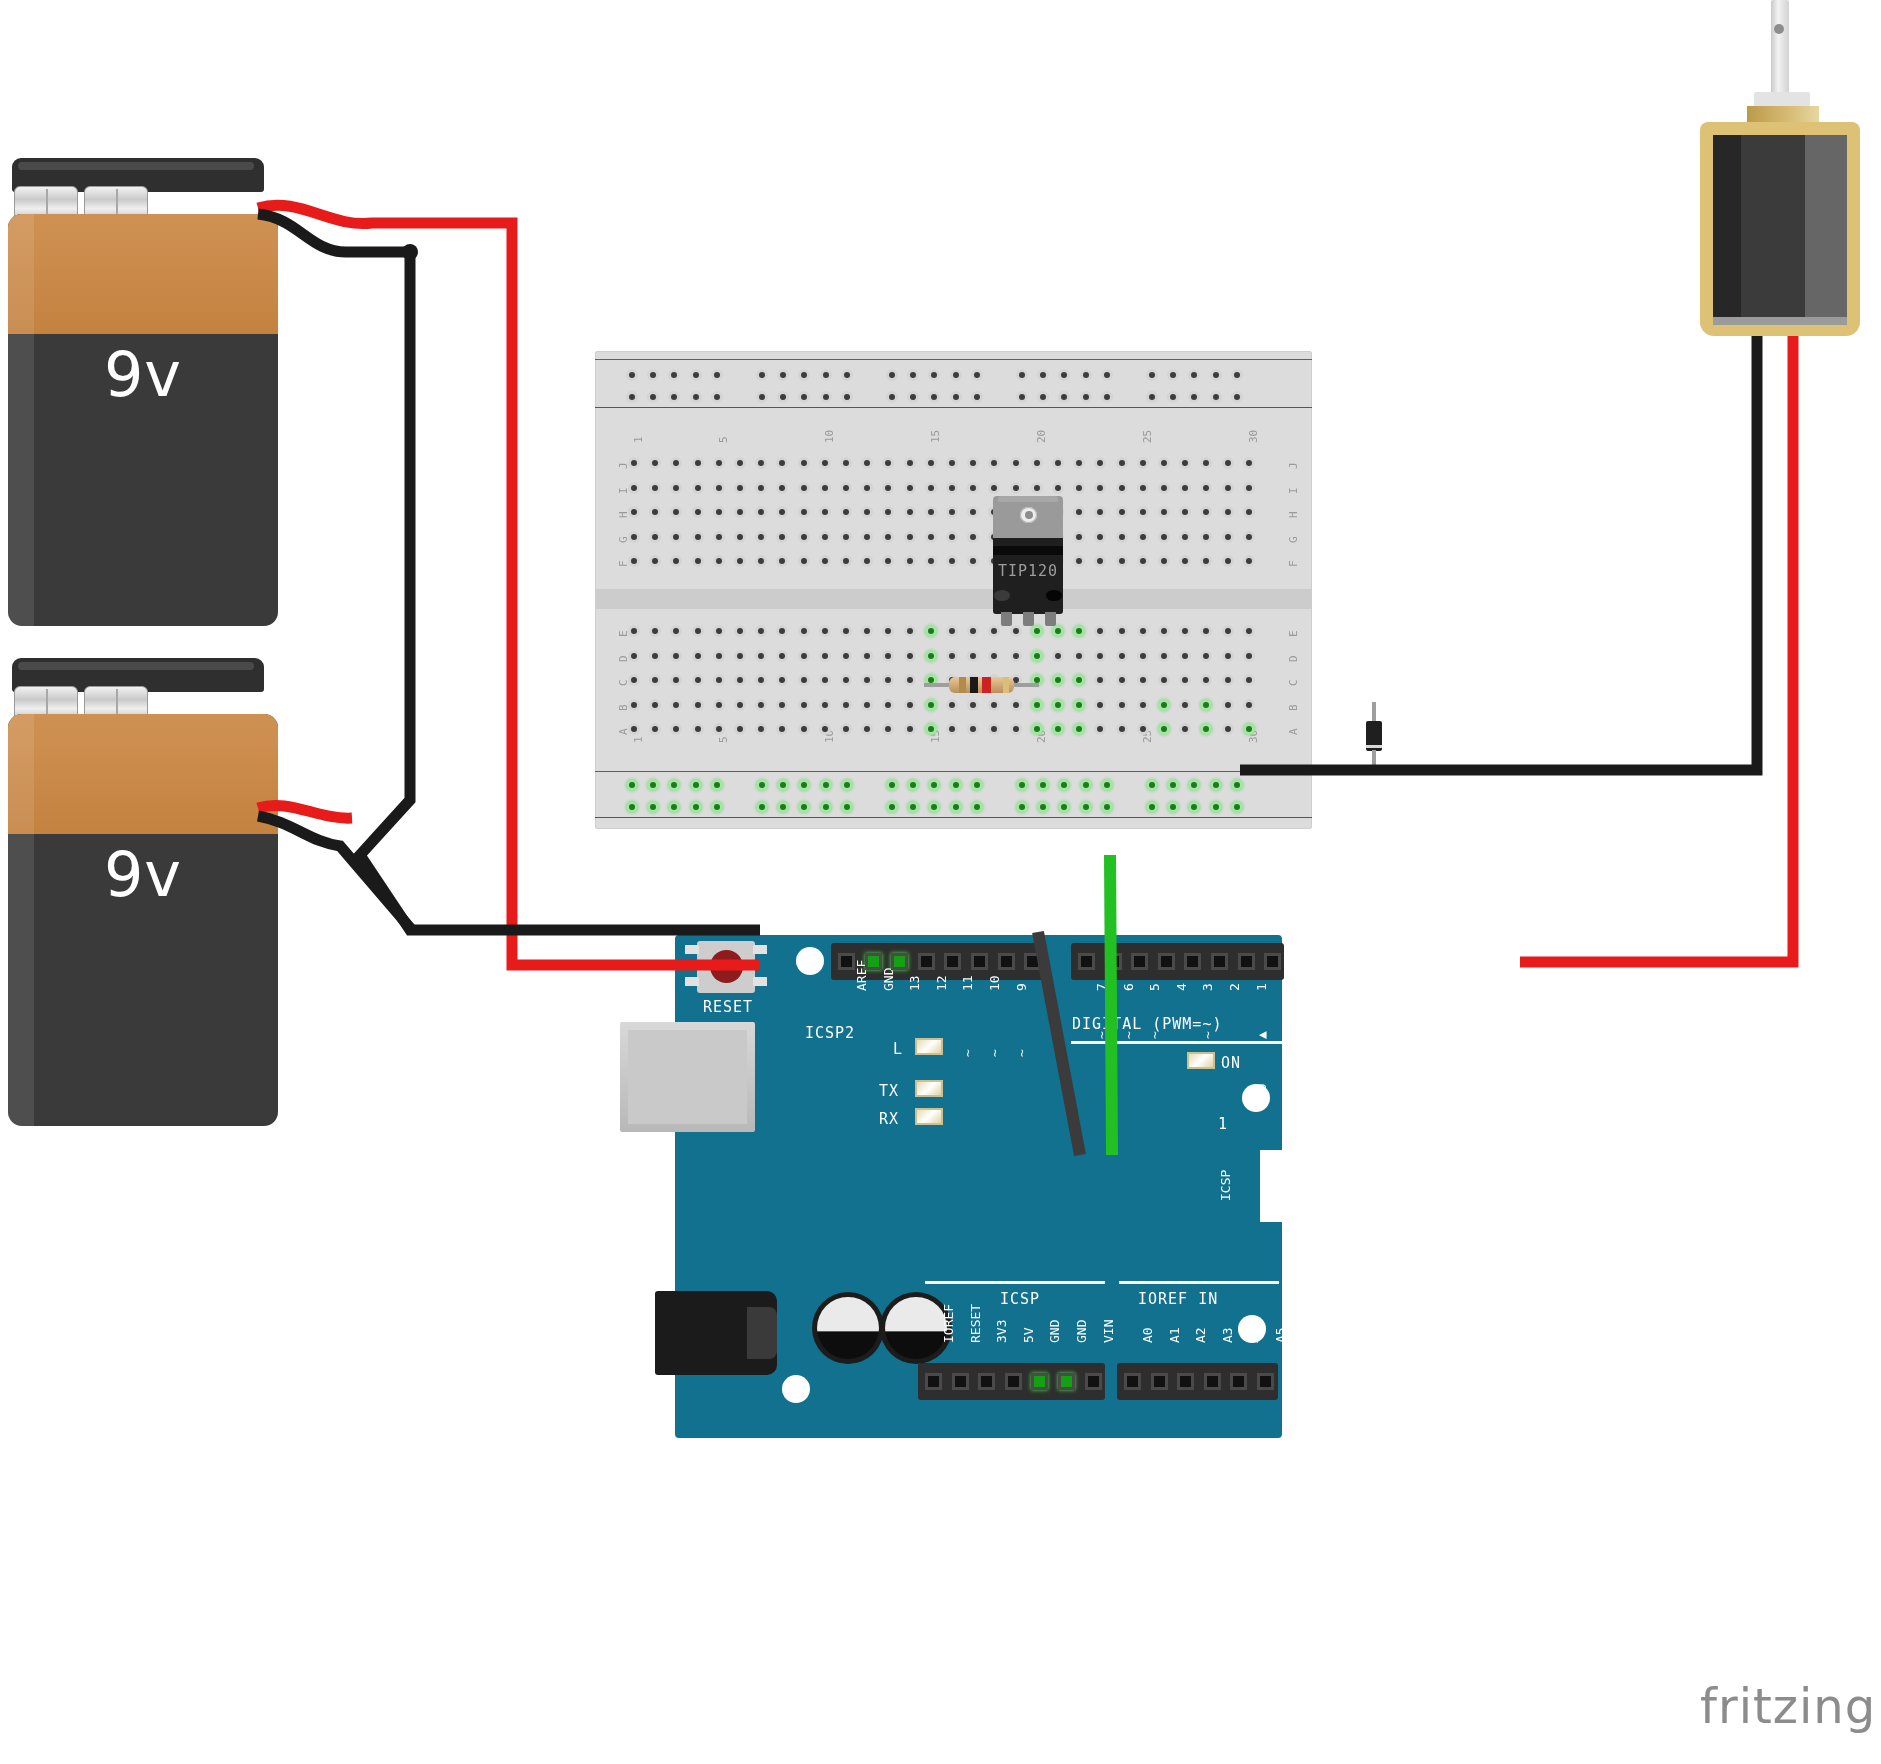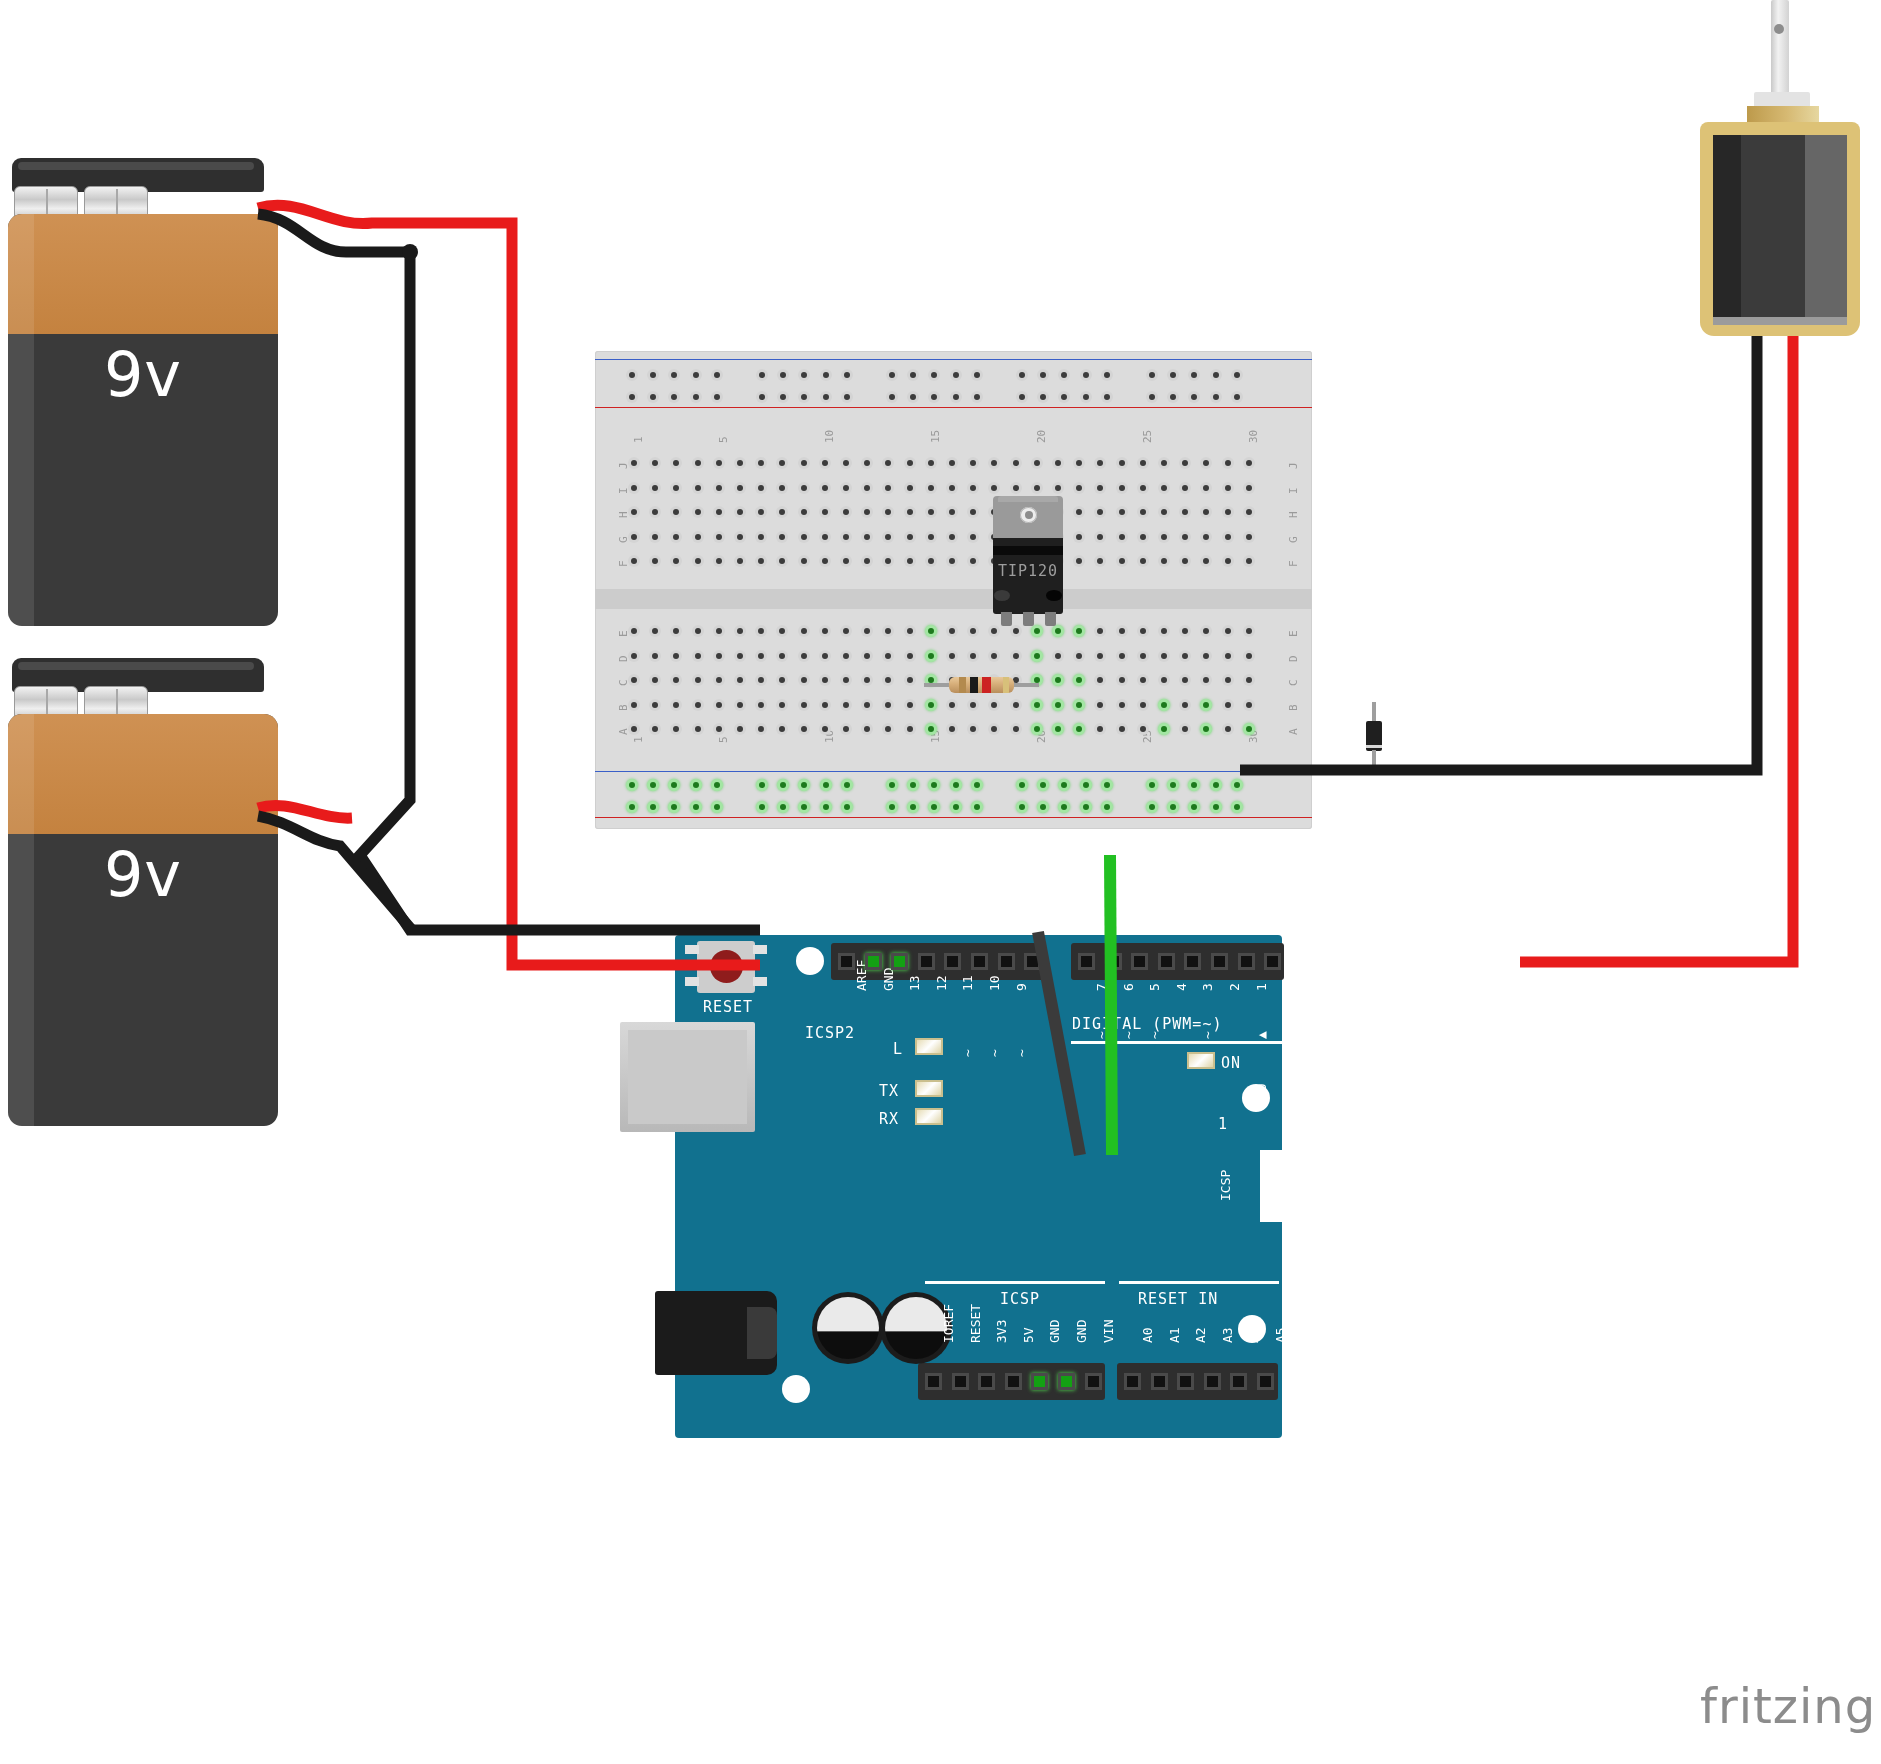--- a/index.html
+++ b/index.html
@@ -1456,21 +1456,21 @@
 
   <div class="header" style="left:442px;top:428px;width:161px;height:37px;"></div>
 
   <div class="brule" style="left:396px;top:106px;width:213px;"></div>
   <div class="btext" style="left:397px;top:80px;">DIGITAL  (PWM=~)</div>
 
   <div class="brule" style="left:250px;top:346px;width:180px;"></div>
   <div class="btext" style="left:325px;top:355px;">ICSP</div>
 
   <div class="brule" style="left:444px;top:346px;width:160px;"></div>
-  <div class="btext" style="left:463px;top:355px;">RESET IN</div>
+  <div class="btext" style="left:463px;top:355px;">IOREF IN</div>
 
   <div class="btext" style="left:218px;top:105px;">L</div>
   <div class="ledbox" style="left:240px;top:103px;"></div>
   <div class="btext" style="left:204px;top:147px;">TX</div>
   <div class="ledbox" style="left:240px;top:145px;"></div>
   <div class="btext" style="left:204px;top:175px;">RX</div>
   <div class="ledbox" style="left:240px;top:173px;"></div>
   <div class="ledbox" style="left:512px;top:117px;"></div>
   <div class="btext" style="left:546px;top:119px;">ON</div>
 

